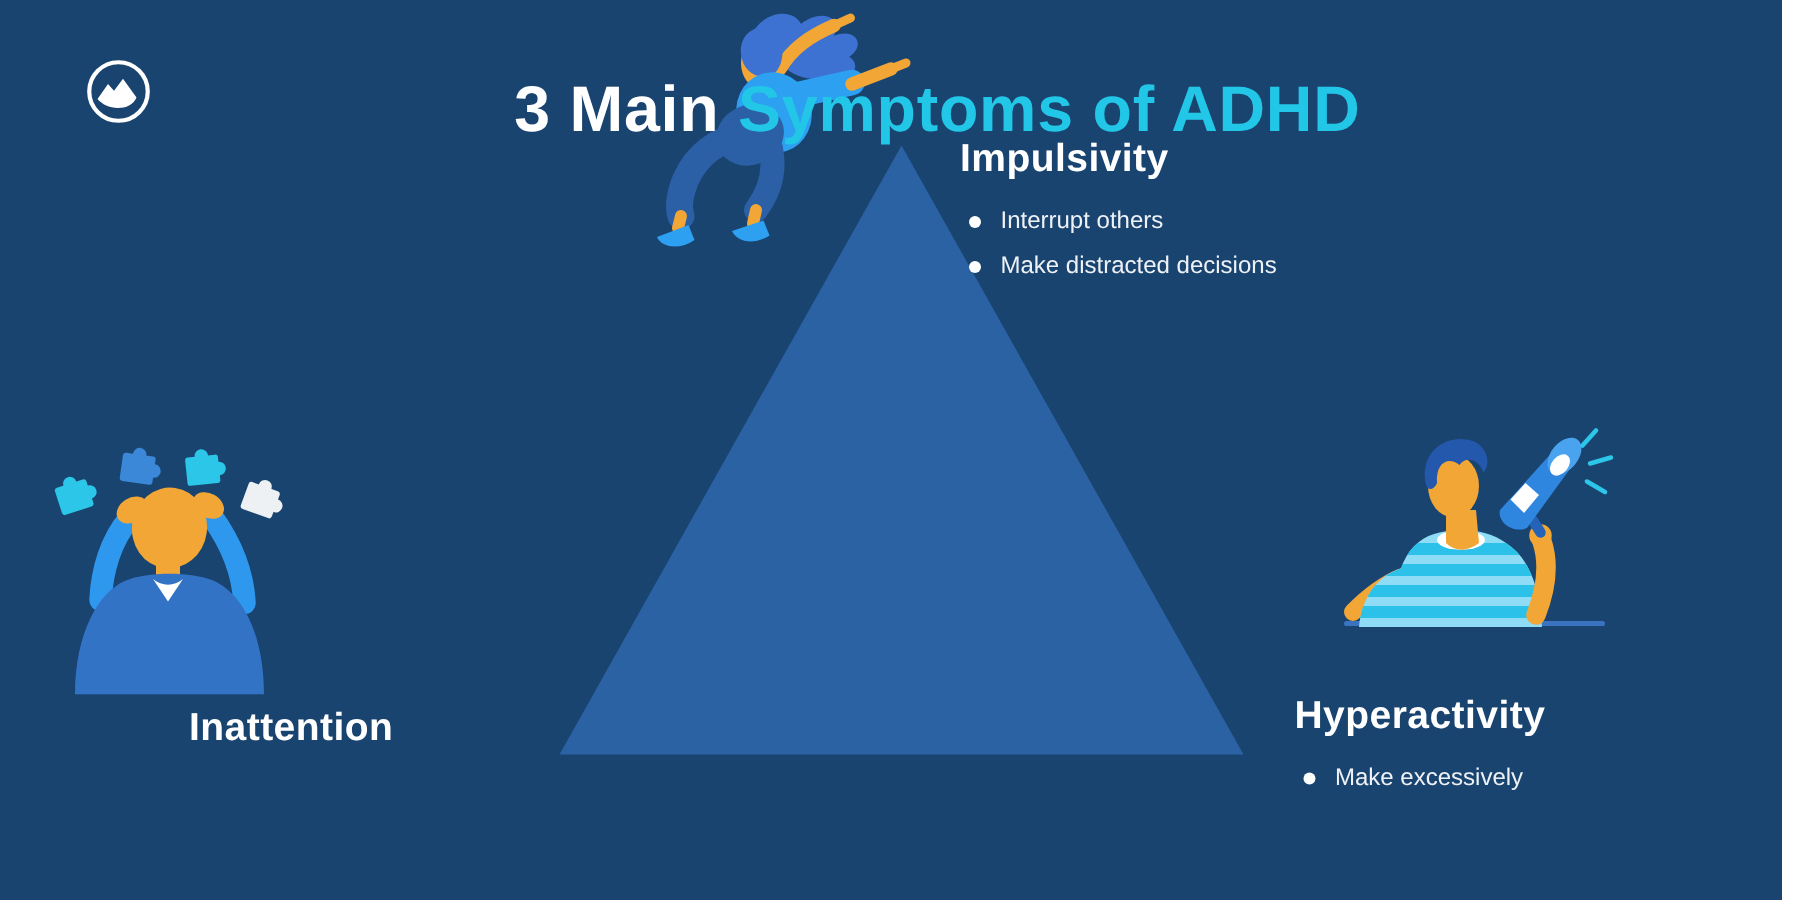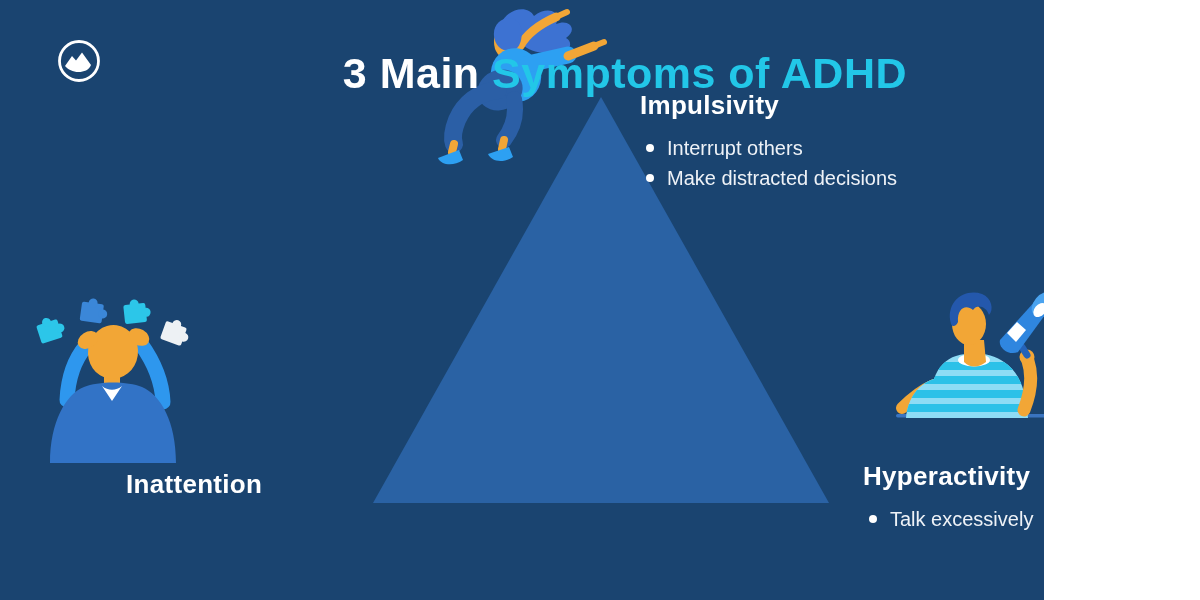--- a/index.html
+++ b/index.html
@@ -1,19 +1,19 @@
 <!DOCTYPE html>
 <html><head>
 <meta charset="utf-8">
 <style>
   html,body{margin:0;padding:0;}
   body{font-family:"Liberation Sans", sans-serif;}
   .stage{
     position:relative;
-    width:1044px;height:600px;
+    width:1188px;height:600px;
     background:#1a4470;
     overflow:hidden;
   }
   .layer{position:absolute;}
   svg{display:block;}
 
   
   .title{
     position:absolute;
     left:0; top:276; width:1200px;
@@ -36,21 +36,21 @@
     color:#ffffff;
     letter-spacing:0.3px;
   }
   .symptom ul{
     list-style:none;
     margin:0; padding:0;
   }
   .symptom li{
     position:relative;
     padding-left:27px;
-    font-size:20px;
+    font-size:16px;
     line-height:30px;
     color:#eef2f7;
   }
   .symptom li::before{
     content:'';
     position:absolute;
     left:6px; top:11px;
     width:8px; height:8px;
     border-radius:50%;
     background:#ffffff;
@@ -178,17 +178,17 @@
     </ul>
   </div>
 
   <div class="symptom pos-inattention">
     <h2>Inattention</h2>
   </div>
 
   <div class="symptom pos-hyperactivity">
     <h2>Hyperactivity</h2>
     <ul>
-      <li>Talk excessively</li>
+      <li>Make excessively</li>
     </ul>
   </div>
 
 </div>
 
 </body></html>

